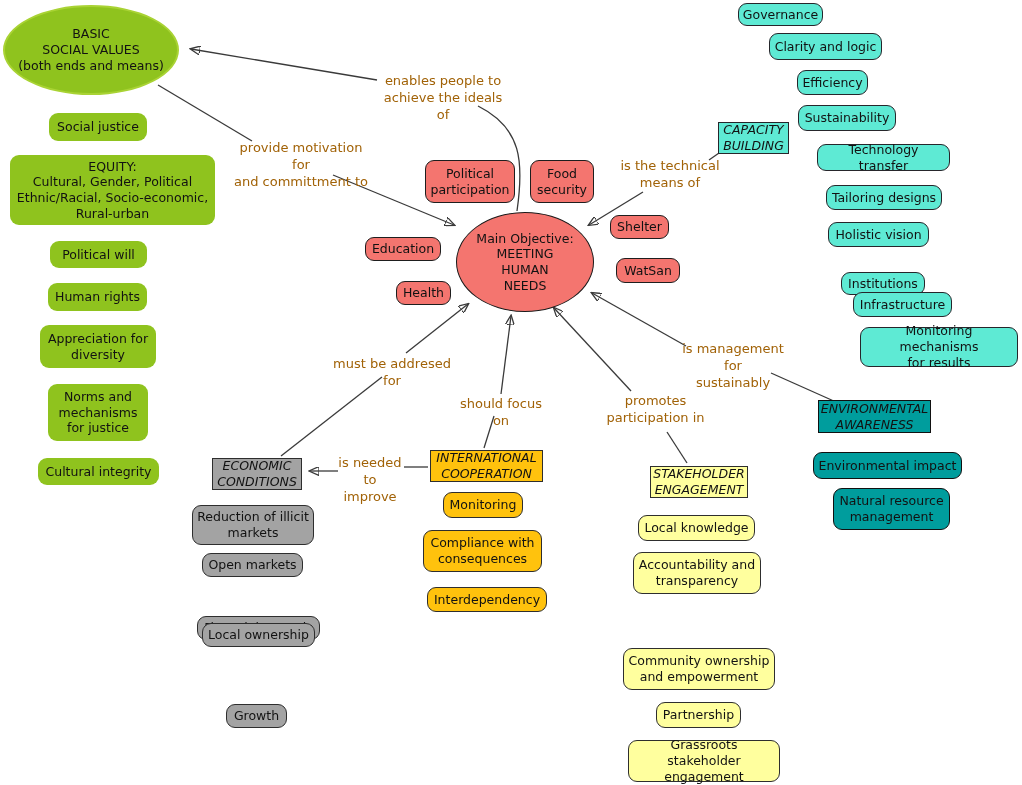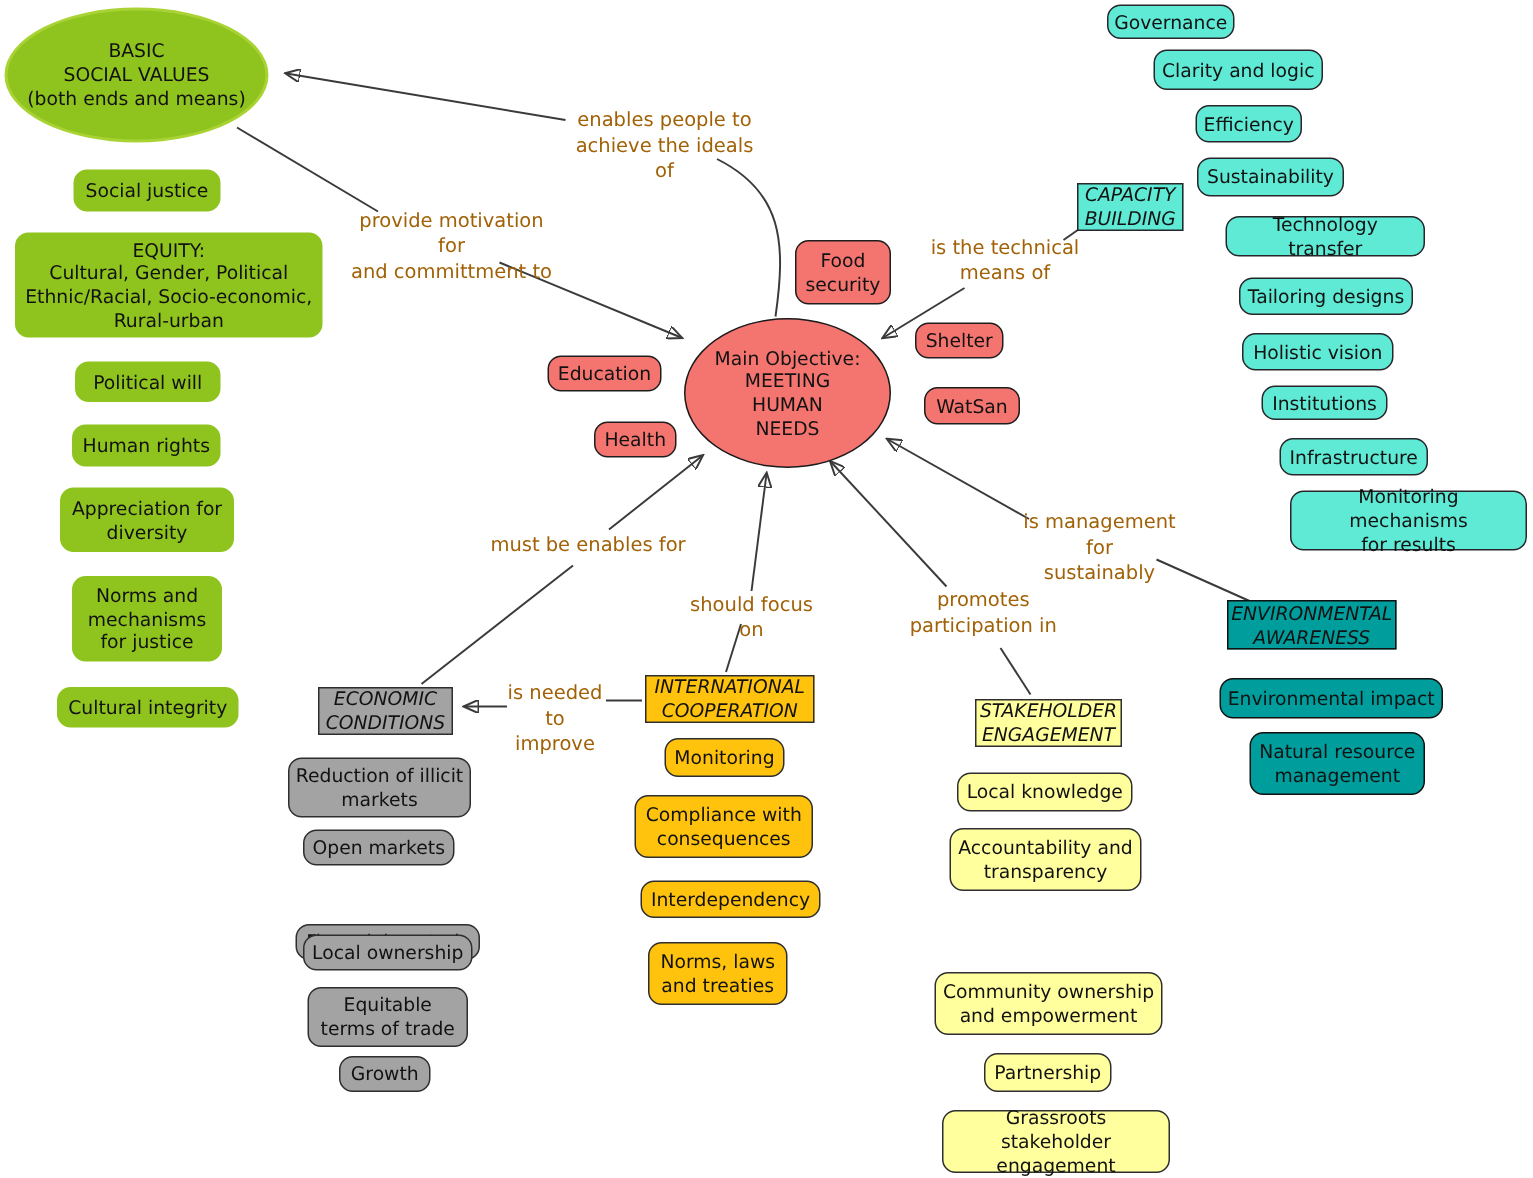--- a/index.html
+++ b/index.html
@@ -67,85 +67,83 @@
 diversity</div>
   <div class="node rounded green" style="left:48px;top:384px;width:100px;height:57px">Norms and
 mechanisms
 for justice</div>
   <div class="node rounded green" style="left:38px;top:458px;width:121px;height:27px">Cultural integrity</div>
 
   <div class="node ellipse red" style="left:456px;top:212px;width:138px;height:100px">Main Objective:
 MEETING
 HUMAN
 NEEDS</div>
+  <div class="node rounded red" style="left:425px;top:160px;width:90px;height:43px">Political
+participation</div>
   <div class="node rounded red" style="left:530px;top:160px;width:64px;height:43px">Food
 security</div>
   <div class="node rounded red" style="left:365px;top:237px;width:76px;height:24px">Education</div>
   <div class="node rounded red" style="left:396px;top:281px;width:55px;height:24px">Health</div>
   <div class="node rounded red" style="left:610px;top:215px;width:59px;height:24px">Shelter</div>
   <div class="node rounded red" style="left:616px;top:258px;width:64px;height:25px">WatSan</div>
 
   <div class="node rounded purple" style="left:738px;top:3px;width:85px;height:23px">Governance</div>
   <div class="node rounded purple" style="left:769px;top:33px;width:113px;height:27px">Clarity and logic</div>
   <div class="node rounded purple" style="left:797px;top:70px;width:71px;height:25px">Efficiency</div>
   <div class="node rounded purple" style="left:798px;top:105px;width:98px;height:26px">Sustainability</div>
   <div class="node rect purple" style="left:718px;top:122px;width:71px;height:32px">CAPACITY
 BUILDING</div>
   <div class="node rounded purple" style="left:817px;top:144px;width:133px;height:27px">Technology transfer</div>
   <div class="node rounded purple" style="left:826px;top:185px;width:116px;height:25px">Tailoring designs</div>
   <div class="node rounded purple" style="left:828px;top:222px;width:101px;height:25px">Holistic vision</div>
-  <div class="node rounded purple" style="left:841px;top:257px;width:84px;height:23px">Institutions</div>
+  <div class="node rounded purple" style="left:841px;top:272px;width:84px;height:23px">Institutions</div>
   <div class="node rounded purple" style="left:853px;top:292px;width:99px;height:25px">Infrastructure</div>
   <div class="node rounded purple" style="left:860px;top:327px;width:158px;height:40px">Monitoring mechanisms
 for results</div>
 
   <div class="node rect teal" style="left:818px;top:400px;width:113px;height:33px">ENVIRONMENTAL
 AWARENESS</div>
   <div class="node rounded teal" style="left:813px;top:452px;width:149px;height:27px">Environmental impact</div>
   <div class="node rounded teal" style="left:833px;top:488px;width:117px;height:42px">Natural resource
 management</div>
 
   <div class="node rect gray" style="left:212px;top:458px;width:90px;height:32px">ECONOMIC
 CONDITIONS</div>
   <div class="node rounded gray" style="left:192px;top:505px;width:122px;height:40px">Reduction of illicit
 markets</div>
   <div class="node rounded gray" style="left:202px;top:553px;width:101px;height:24px">Open markets</div>
   <div class="node rounded gray" style="left:197px;top:616px;width:123px;height:24px">Financial controls</div>
   <div class="node rounded gray" style="left:202px;top:623px;width:113px;height:24px">Local ownership</div>
-  <div class="node rounded gray" style="left:205px;top:658px;width:107px;height:40px">Equitable
-terms of trade</div>
   <div class="node rounded gray" style="left:226px;top:704px;width:61px;height:24px">Growth</div>
 
   <div class="node rect orange" style="left:430px;top:450px;width:113px;height:32px">INTERNATIONAL
 COOPERATION</div>
   <div class="node rounded orange" style="left:443px;top:492px;width:80px;height:26px">Monitoring</div>
   <div class="node rounded orange" style="left:423px;top:530px;width:119px;height:42px">Compliance with
 consequences</div>
   <div class="node rounded orange" style="left:427px;top:587px;width:120px;height:25px">Interdependency</div>
-  <div class="node rounded orange" style="left:432px;top:628px;width:93px;height:42px">Norms, laws
-and treaties</div>
 
   <div class="node rect yellow" style="left:650px;top:466px;width:98px;height:32px">STAKEHOLDER
 ENGAGEMENT</div>
   <div class="node rounded yellow" style="left:638px;top:515px;width:117px;height:26px">Local knowledge</div>
   <div class="node rounded yellow" style="left:633px;top:552px;width:128px;height:42px">Accountability and
 transparency</div>
   <div class="node rounded yellow" style="left:623px;top:648px;width:152px;height:42px">Community ownership
 and empowerment</div>
   <div class="node rounded yellow" style="left:656px;top:702px;width:85px;height:26px">Partnership</div>
   <div class="node rounded yellow" style="left:628px;top:740px;width:152px;height:42px">Grassroots stakeholder
 engagement</div>
 
   <div class="link-label" style="left:378px;top:73px;width:130px">enables people to
 achieve the ideals of</div>
   <div class="link-label" style="left:232px;top:140px;width:138px">provide motivation for
 and committment to</div>
   <div class="link-label" style="left:620px;top:158px;width:100px">is the technical
 means of</div>
-  <div class="link-label" style="left:324px;top:356px;width:136px">must be enables for</div>
+  <div class="link-label" style="left:324px;top:356px;width:136px">must be addresed for</div>
   <div class="link-label" style="left:451px;top:396px;width:100px">should focus on</div>
   <div class="link-label" style="left:603px;top:393px;width:105px">promotes
 participation in</div>
   <div class="link-label" style="left:680px;top:341px;width:106px">is management for
 sustainably</div>
   <div class="link-label" style="left:336px;top:455px;width:68px">is needed
 to improve</div>
 
 </div>
 

